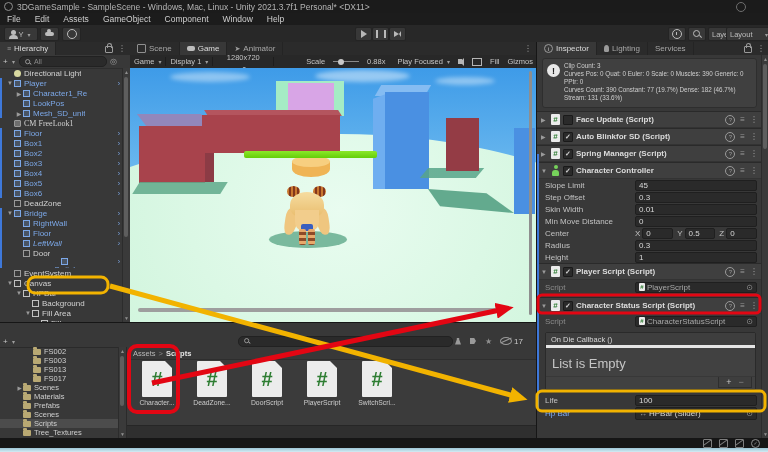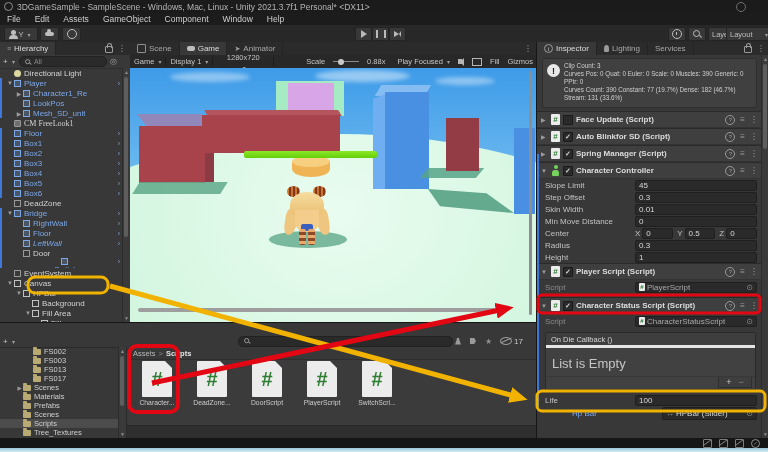--- a/index.html
+++ b/index.html
@@ -714,21 +714,21 @@
           </div>
         </div>
       </div>
       <div style="height:4px;flex:none;"></div>
       <div class="irow">
         <span class="ilabel">Life</span>
         <span class="ifield">
             <span>100</span>
           </span>
       </div>
-      <div class="irow" style="height:15px;margin-left:27px;">
+      <div class="irow" style="height:15px;">
         <span class="ilabel" style="color:#7BAAF7;">Hp Bar</span>
         <span class="ifield" style="height:11px;">
           <span style="color:#9E9E9E;margin-right:2px;">↔</span>
           <span>HPBar (Slider)</span>
           <span class="objdot"></span>
         </span>
       </div>
 
     </div>
     <div class="bluebar-insp"></div>

